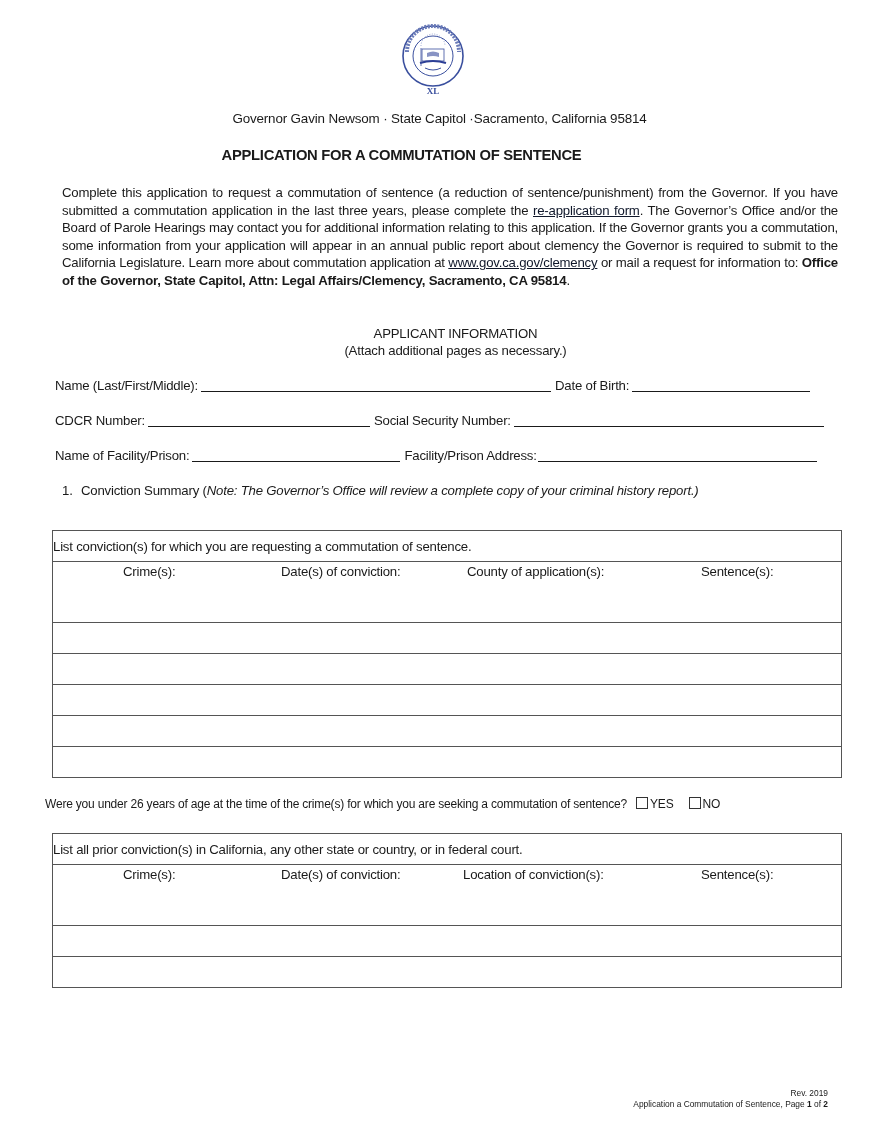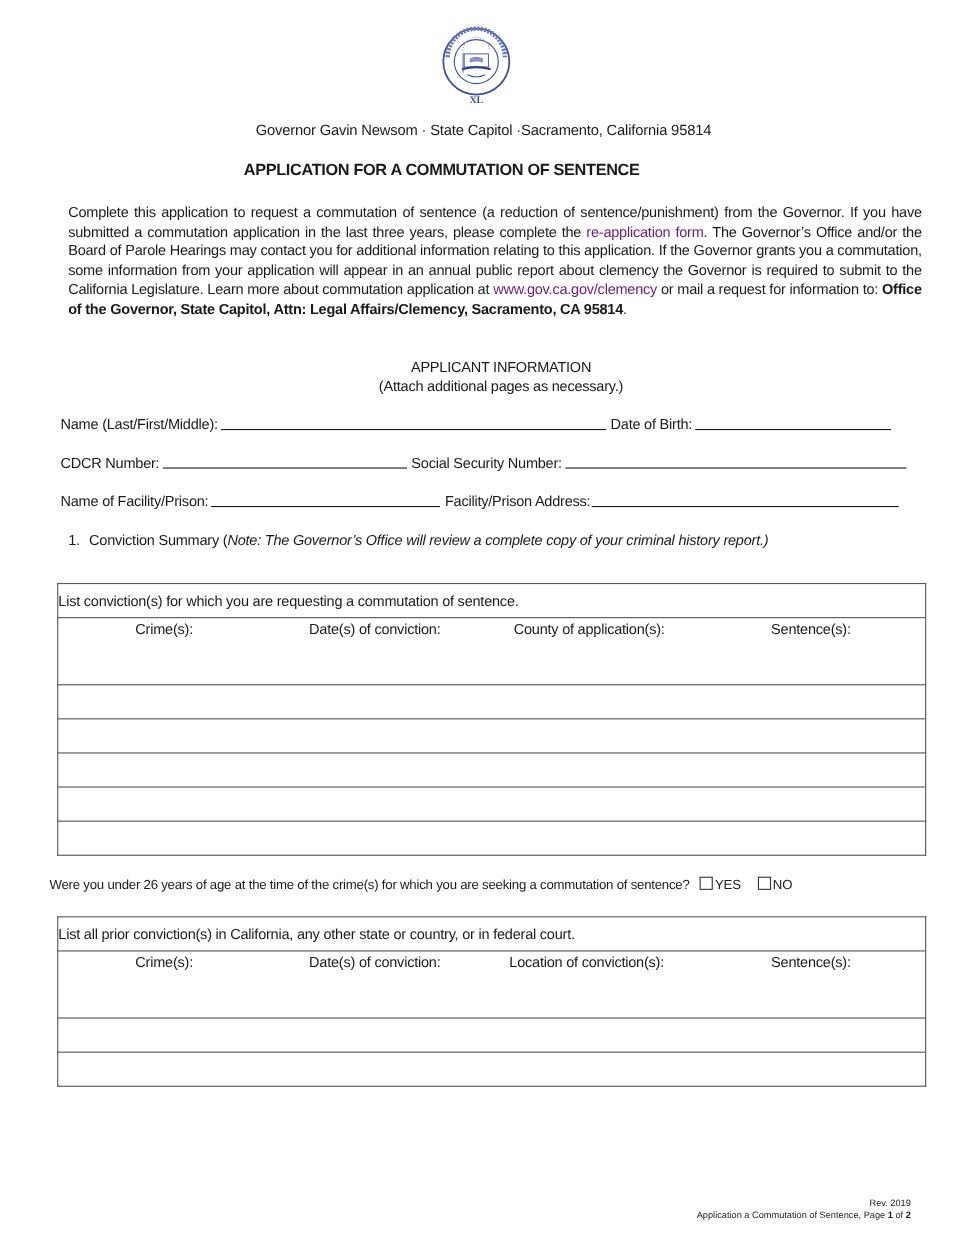--- a/index.html
+++ b/index.html
@@ -13,28 +13,28 @@
     font-size: 13.4px; letter-spacing: -0.15px;
   }
   .title {
     position: absolute; left: 0; width: 803px; top: 147px; text-align: center;
     font-size: 14.8px; font-weight: bold; letter-spacing: -0.3px;
   }
   .intro {
     position: absolute; left: 62px; width: 776px; top: 184px;
     font-size: 13.2px; line-height: 17.5px; text-align: justify; letter-spacing: -0.2px;
   }
-  .intro a { color: #701a75; }
+  .intro a { color: #0f172a; text-decoration: underline; }
   .intro b { font-weight: bold; }
   .section-head {
     position: absolute; left: 16px; width: 879px; text-align: center; font-size: 13.2px; letter-spacing: -0.2px;
   }
   .field-row {
     position: absolute; left: 55px; width: 776px; font-size: 13.2px; letter-spacing: -0.2px;
-    display: flex; align-items: flex-start; white-space: nowrap;
+    display: flex; align-items: center; white-space: nowrap;
   }
   .field-label { flex: none; }
   .field-line {
     display: inline-block; border-bottom: 1px solid #1a1a1a; height: 12px; margin: 0 4px 0 3px;
   }
   .numbered {
     position: absolute; left: 62px; top: 483px; font-size: 13.2px; letter-spacing: -0.2px;
   }
   .numbered .num { display: inline-block; width: 19px; }
   .numbered i { font-style: italic; }

